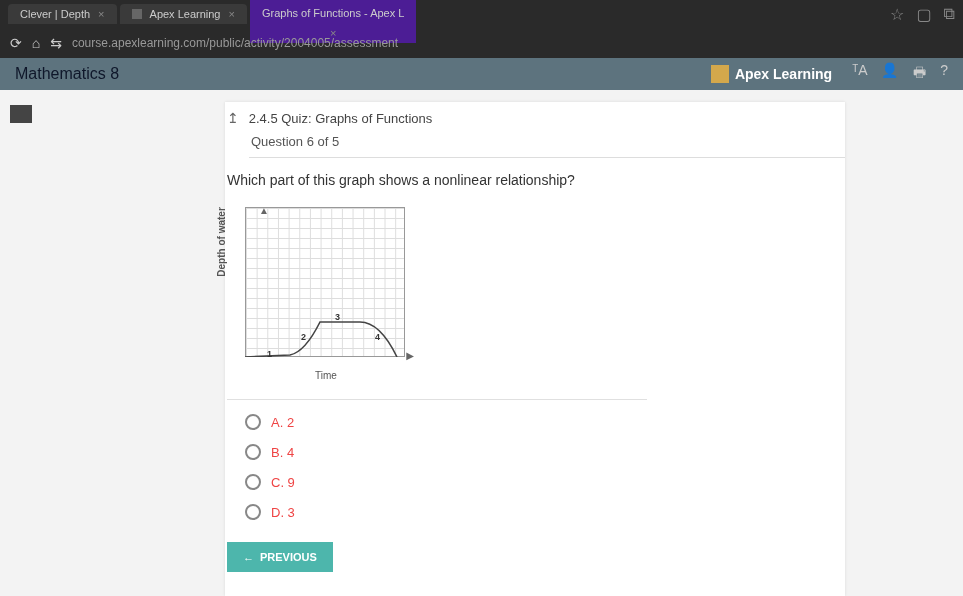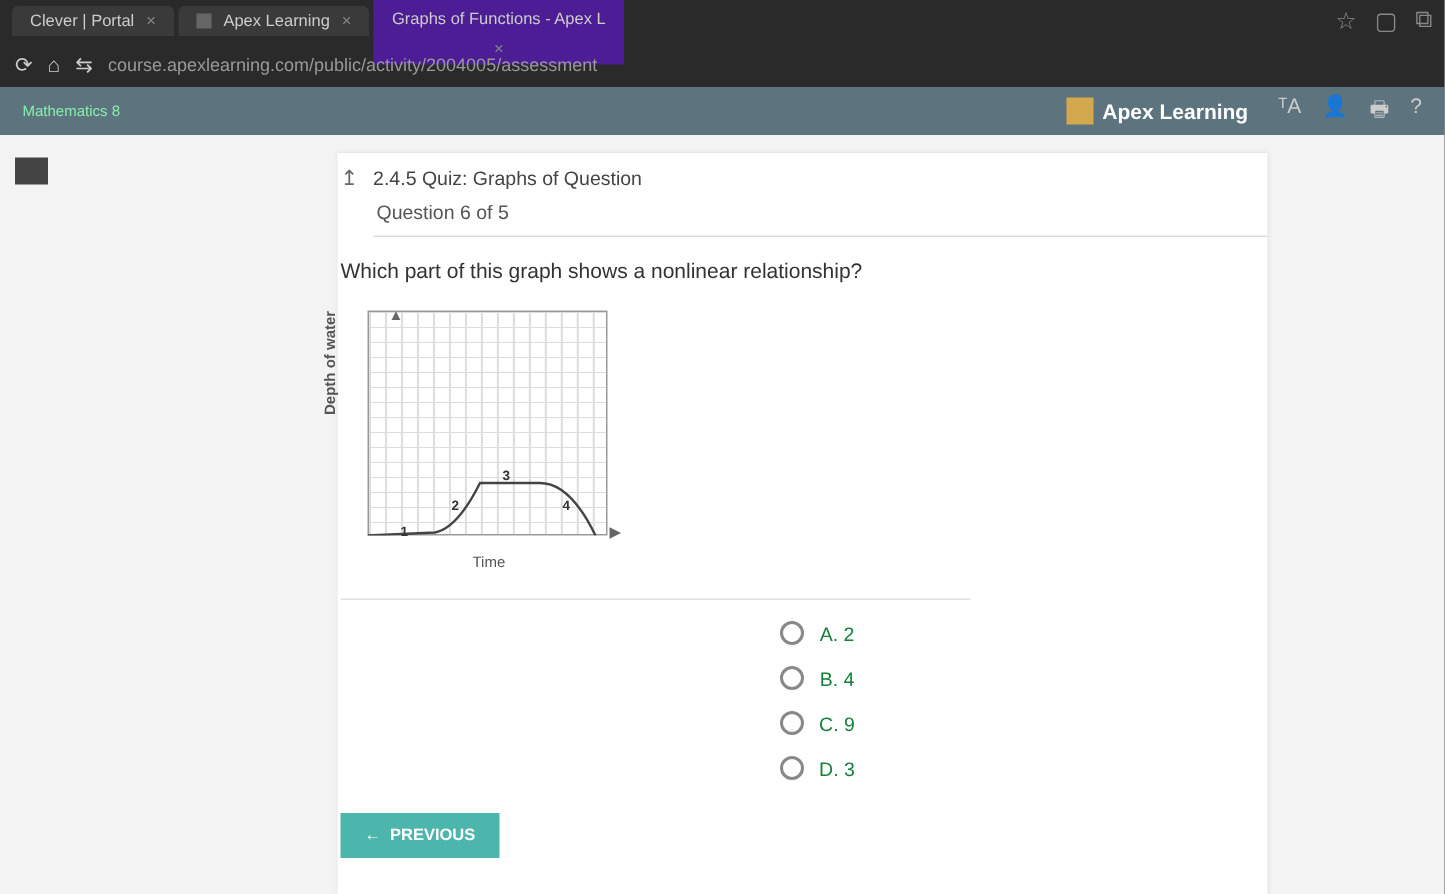--- a/index.html
+++ b/index.html
@@ -10,21 +10,21 @@
     .tab.active { background: #4c1d95; flex-direction: column; }
     .tab-close { color: #888; cursor: pointer; }
     .tab-icon-small { width: 10px; height: 10px; background: #666; }
     .browser-icons-right { margin-left: auto; display: flex; gap: 12px; color: #888; }
     
     .url-bar-row { background: #2a2a2a; height: 30px; display: flex; align-items: center; padding: 0 10px; gap: 10px; }
     .nav-icon { color: #ccc; font-size: 14px; }
     .url-text { color: #999; font-size: 12px; }
     
     .app-header { background: #5d737e; height: 32px; display: flex; align-items: center; padding: 0 15px; color: #fff; }
-    .app-course { font-size: 10px; color: #86efac; }
+    .app-course { font-size: 16px; color: #0f172a; }
     .app-brand { margin-left: auto; font-size: 14px; font-weight: bold; color: #fff; display: flex; align-items: center; gap: 6px; }
     .brand-logo { width: 18px; height: 18px; background: #d4a84c; }
     .header-icons { display: flex; gap: 14px; margin-left: 20px; font-size: 14px; color: #ccc; }
     
     .content-area { background: #f3f3f3; height: calc(596px - 90px); padding: 12px 0 0 225px; position: relative; }
     .book-icon { position: absolute; left: 10px; top: 15px; width: 22px; height: 18px; background: #444; }
     .content-inner { background: #fff; width: 620px; min-height: 100%; padding-bottom: 20px; box-shadow: 0 0 3px rgba(0,0,0,0.1); }
     
     .breadcrumb-row { padding: 8px 2px 6px; display: flex; align-items: center; gap: 10px; font-size: 13px; color: #444; }
     .back-arrow { font-size: 14px; color: #666; }
@@ -38,31 +38,31 @@
     .grid-box { position: absolute; left: 18px; top: 3px; width: 160px; height: 150px; border: 1px solid #999;
       background-image: linear-gradient(to right, #ddd 1px, transparent 1px), linear-gradient(to bottom, #ddd 1px, transparent 1px);
       background-size: 10.66px 10px; }
     .axis-arrow-y { position: absolute; left: 13px; top: -3px; font-size: 10px; color: #666; }
     .axis-arrow-x { position: absolute; right: -10px; bottom: -5px; font-size: 10px; color: #666; }
     .curve-svg { position: absolute; left: 18px; top: 3px; width: 160px; height: 150px; }
     .seg-label { position: absolute; font-size: 9px; color: #333; font-weight: bold; }
     
     .divider { border-top: 1px solid #e0e0e0; margin: 16px 0 14px; width: 420px; }
     .options { display: flex; flex-direction: column; gap: 14px; padding-left: 18px; }
-    .option { display: flex; align-items: center; gap: 10px; font-size: 13px; color: #15803d; justify-content: center; }
+    .option { display: flex; align-items: center; gap: 10px; font-size: 13px; color: #ef4444; }
     .radio { width: 16px; height: 16px; border: 2px solid #888; border-radius: 50%; }
     
     .prev-btn { margin-top: 22px; background: #4db6ac; color: #fff; border: none; padding: 9px 16px; font-size: 11px; font-weight: bold; display: flex; align-items: center; gap: 6px; cursor: pointer; }
   </style>
 </head>
 <body>
 
 <div class="browser-chrome">
   <div class="tab">
-    <span>Clever | Portal</span>
+    <span>Clever | Depth</span>
     <span class="tab-close">×</span>
   </div>
   <div class="tab">
     <span class="tab-icon-small"></span>
     <span>Apex Learning</span>
     <span class="tab-close">×</span>
   </div>
   <div class="tab active">
     <span class="tab-icon-small"></span>
     <span>Graphs of Functions - Apex L</span>
@@ -94,21 +94,21 @@
     <span>🖶</span>
     <span>?</span>
   </div>
 </div>
 
 <div class="content-area">
   <div class="book-icon"></div>
   <div class="content-inner">
     <div class="breadcrumb-row">
       <span class="back-arrow">↥</span>
-      <span>2.4.5 Quiz:  Graphs of Question</span>
+      <span>2.4.5 Quiz:  Graphs of Functions</span>
     </div>
     <div class="question-inner">
       <div class="question-header">Question 6 of 5</div>
       <div class="question-text">Which part of this graph shows a nonlinear relationship?</div>
 
       <div class="graph-container">
         <span class="y-label">Depth of water</span>
         <span class="x-label">Time</span>
         <div class="grid-box">
           <span class="axis-arrow-y">▲</span>

